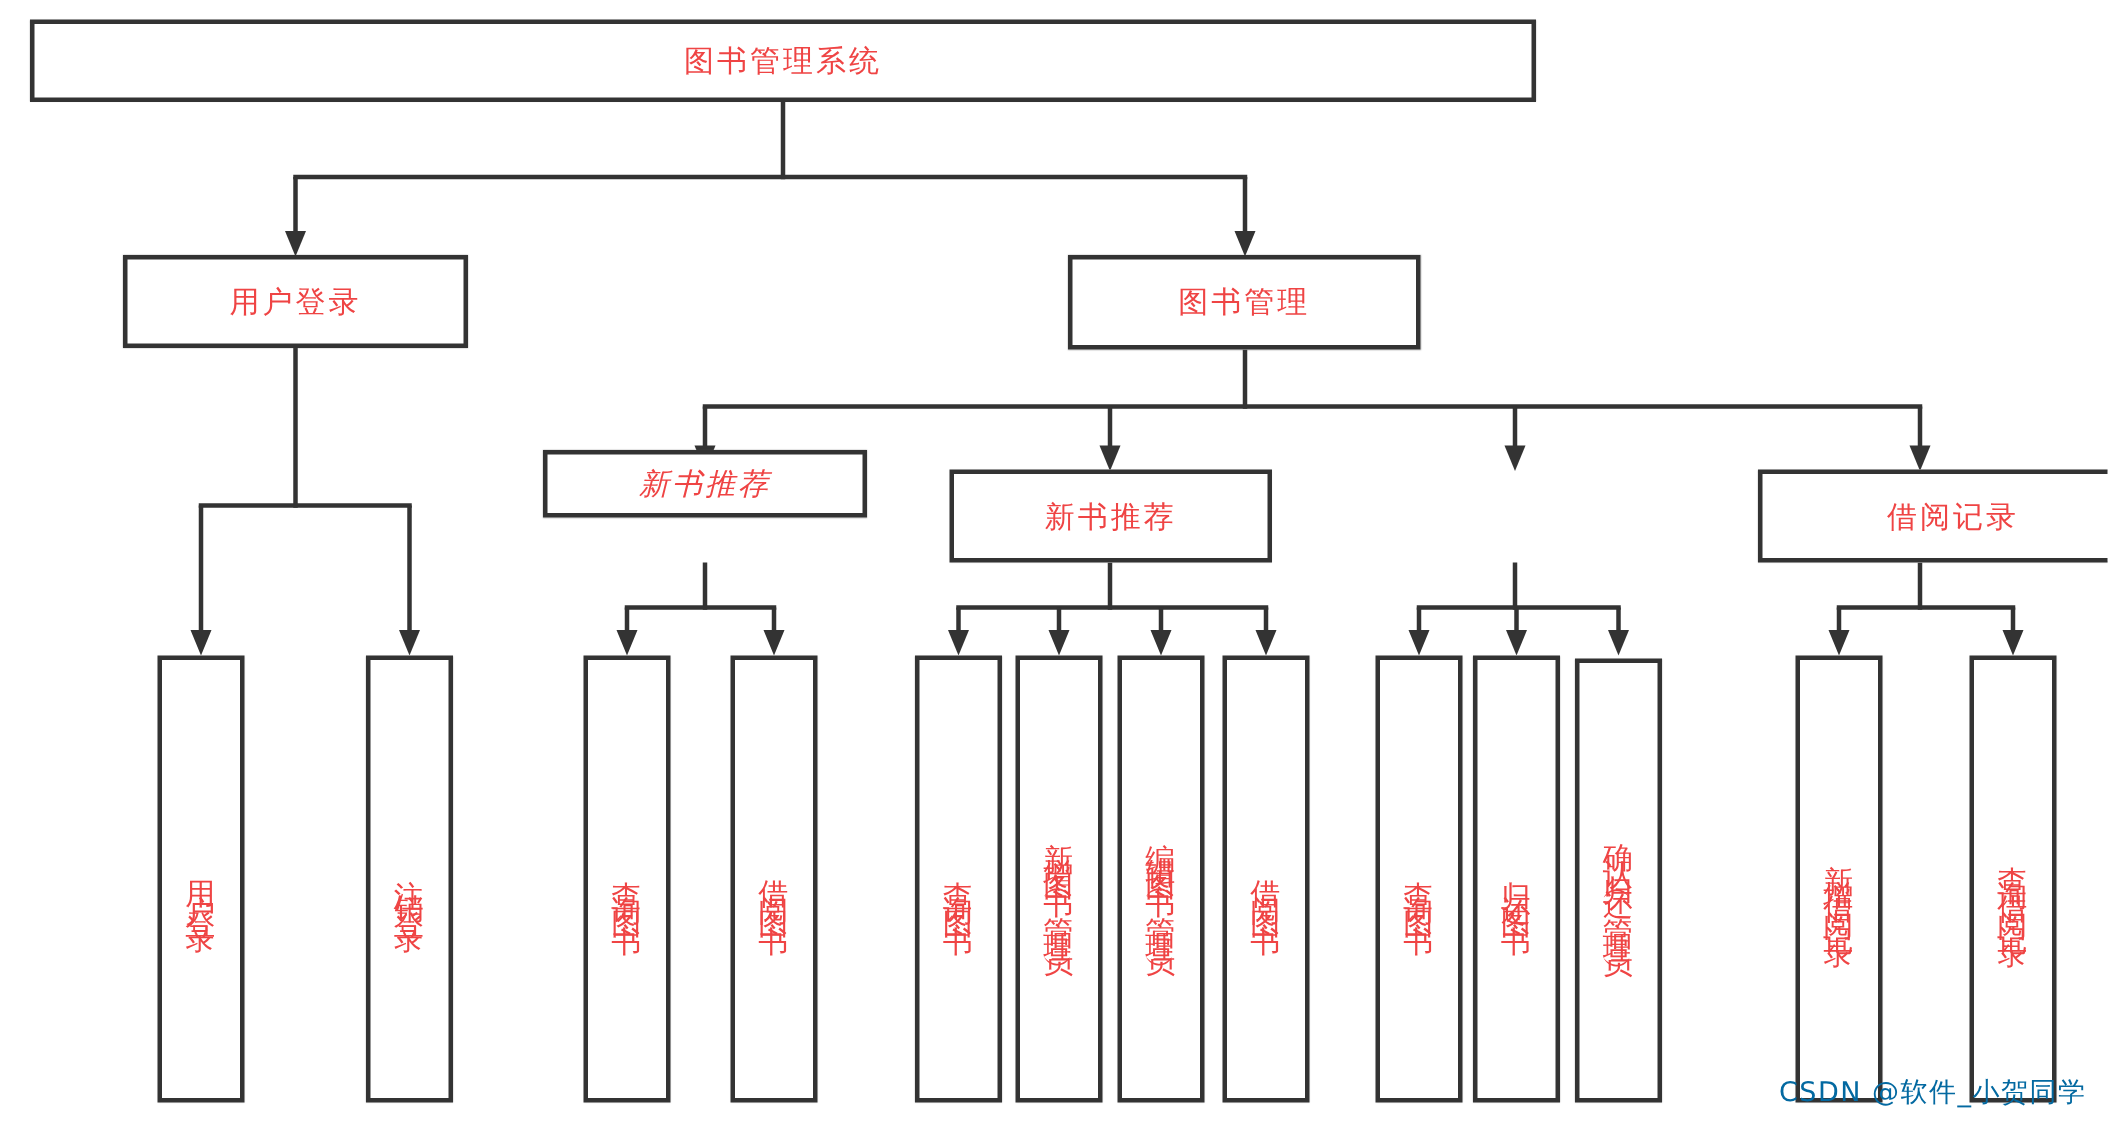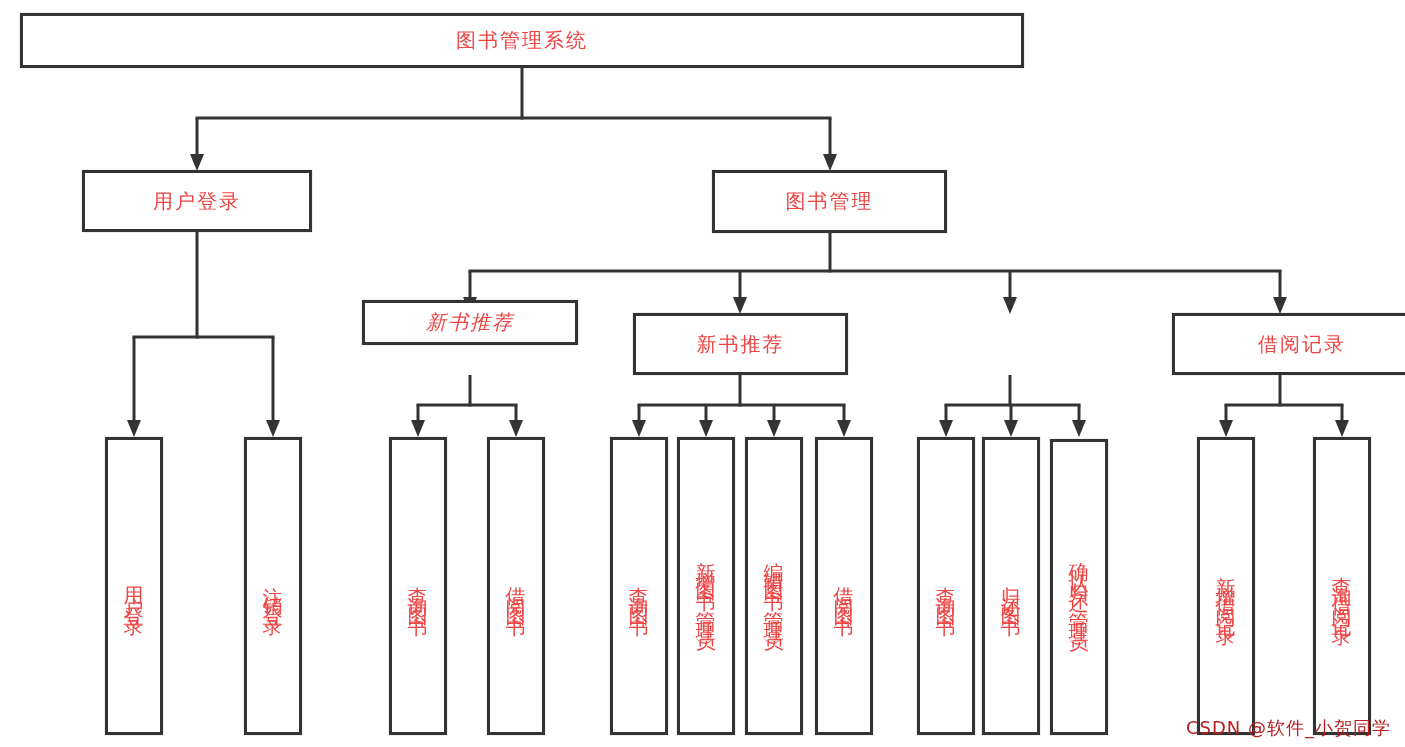--- a/index.html
+++ b/index.html
@@ -42,21 +42,21 @@
     line-height: 1;
     letter-spacing: 10px;
     padding-top: 10px; 
   }
   .watermark {
     position: absolute;
     left: 1186px;
     top: 716px;
     font-size: 18px;
     letter-spacing: 1px;
-    color: #b91c1c;
+    color: #0369a1;
     white-space: nowrap;
     z-index: 3;
   }
 </style>
 </head>
 <body>
 
 <div id="canvas">
 
   <svg id="wires" viewBox="0 0 1405 747" xmlns="http://www.w3.org/2000/svg">

